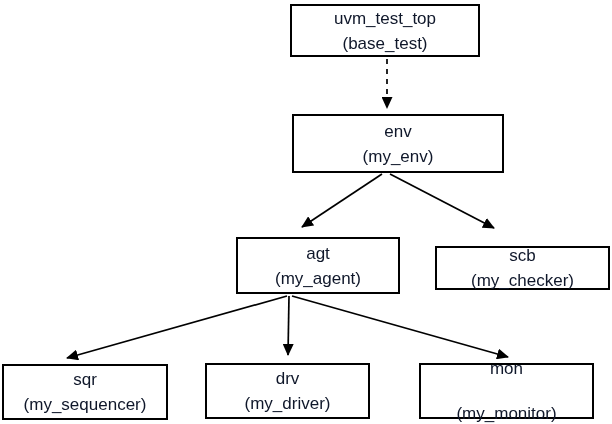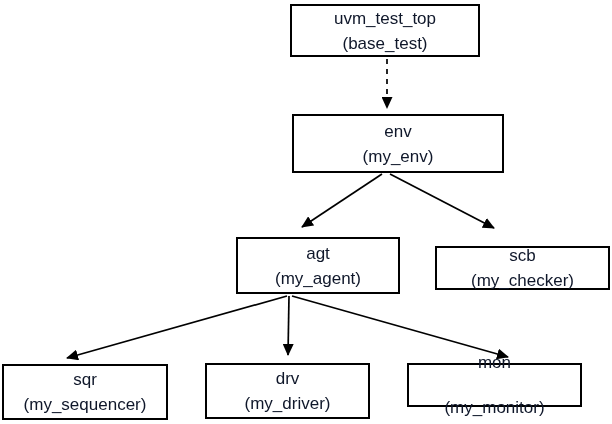--- a/index.html
+++ b/index.html
@@ -46,21 +46,21 @@
     color: #0f172a;
     white-space: nowrap;
   }
   
   .n-uvm_test_top { left: 290px; top: 4px;   width: 190px; height: 53px; }
   .n-env          { left: 292px; top: 114px; width: 212px; height: 59px; }
   .n-agt          { left: 208px; top: 237px; width: 164px; height: 57px; margin-left: 28px; }
   .n-scb          { left: 435px; top: 246px; width: 175px; height: 44px; }
   .n-sqr          { left: 2px;   top: 364px; width: 166px; height: 56px; }
   .n-drv          { left: 205px; top: 363px; width: 165px; height: 56px; }
-  .n-mon          { left: 407px; top: 363px; width: 175px; height: 44px; gap: 20px; }
+  .n-mon          { left: 419px; top: 363px; width: 175px; height: 56px; gap: 20px; }
 </style>
 </head>
 <body>
 
 <div class="canvas">
 
   <svg class="edges" viewBox="0 0 612 424" xmlns="http://www.w3.org/2000/svg">
     <defs>
       <marker id="arrowhead" markerUnits="userSpaceOnUse" markerWidth="13" markerHeight="11" refX="11" refY="5.5" orient="auto">
         <path d="M0,0 L12,5.5 L0,11 z" fill="#000000"></path>

